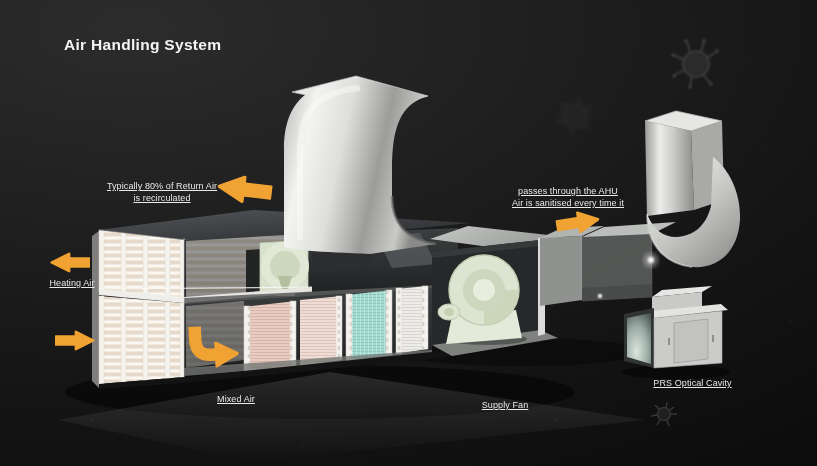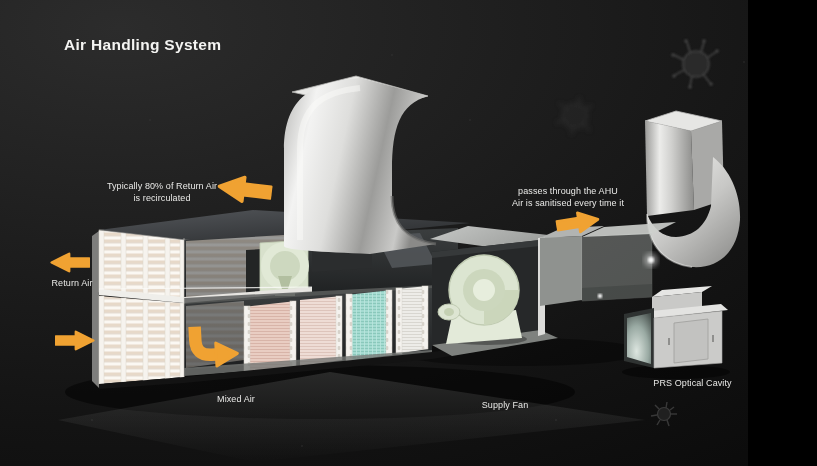--- a/index.html
+++ b/index.html
@@ -1,30 +1,30 @@
 <!DOCTYPE html>
 <html><head>
 <meta charset="utf-8">
 <style>
   html,body{margin:0;padding:0;background:#000;}
   .stage{
-    position:relative;width:748px;height:466px;overflow:hidden;
+    position:relative;width:817px;height:466px;overflow:hidden;
     background:radial-gradient(150% 130% at 16% 6%, #2c2c2c 0%, #1e1e1e 36%, #131313 66%, #090909 100%);
     font-family:"Liberation Sans", sans-serif;
   }
   .scene{position:absolute;left:0;top:0;}
   .title{
     position:absolute;left:64px;top:36px;
     font-size:15.5px;font-weight:700;color:#f4f4f2;letter-spacing:.3px;
   }
   .label{
     position:absolute;color:#e9e9e7;font-size:9px;line-height:1.35;
     text-align:center;letter-spacing:.1px;
   }
-  .label span{display:block;}
+  .label span{display:block;text-decoration:underline;}
   .arrow{position:absolute;}
 </style>
 </head>
 <body>
 
 <div class="stage">
 
   <svg class="scene" width="817" height="466" viewBox="0 0 817 466">
     <defs>
       <linearGradient id="roofG" x1="0" y1="0" x2="0.8" y2="1">
@@ -292,21 +292,21 @@
     </g>
   </svg>
 
   <div class="title">Air Handling System</div>
 
   <div class="label" style="left:97px;top:180px;width:130px;">
     <span>Typically 80% of Return Air</span>
     <span>is recirculated</span>
   </div>
   <div class="label" style="left:36px;top:277px;width:72px;">
-    <span>Return Air</span>
+    <span>Heating Air</span>
   </div>
   <div class="label" style="left:197px;top:393px;width:78px;">
     <span>Mixed Air</span>
   </div>
   <div class="label" style="left:297px;top:376px;width:128px;">
   </div>
   <div class="label" style="left:466px;top:355px;width:78px;margin-top:44px;">
     <span>Supply Fan</span>
   </div>
   <div class="label" style="left:500px;top:185px;width:136px;">

